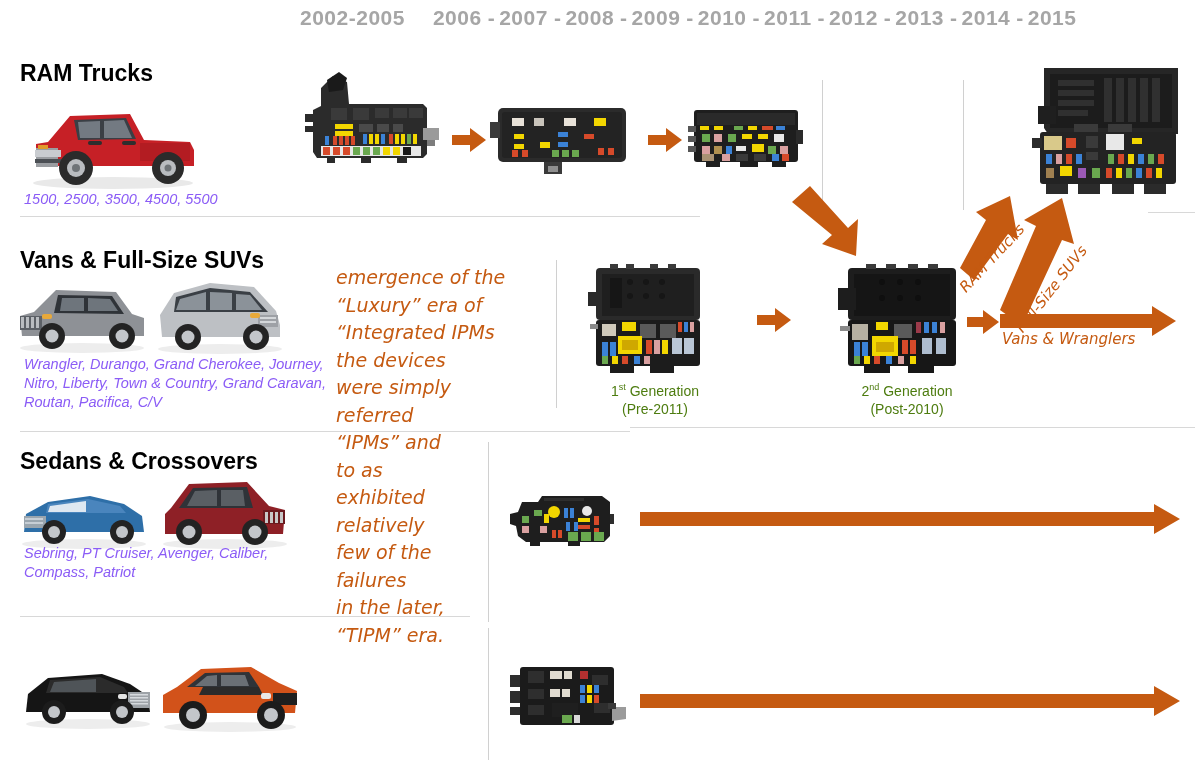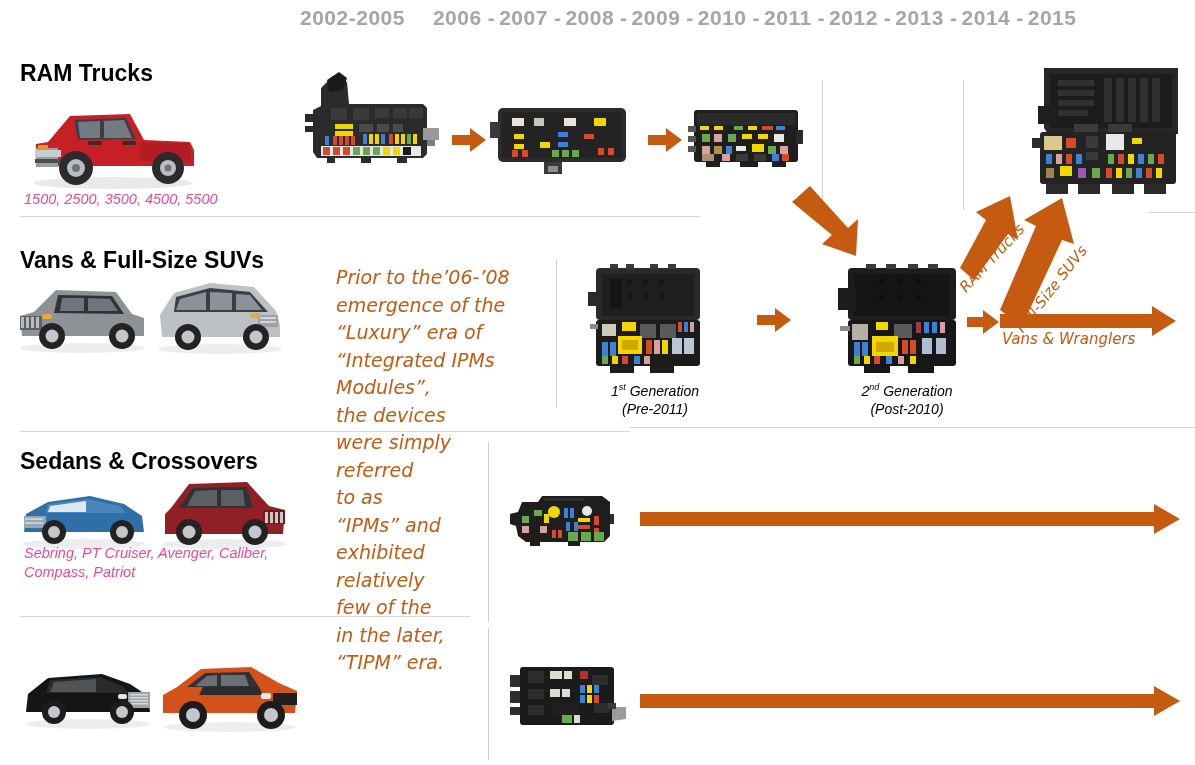--- a/index.html
+++ b/index.html
@@ -32,21 +32,21 @@
     font-weight: bold;
     font-size: 23px;
     color: #000000;
     white-space: nowrap;
   }
   .row-models {
     position: absolute;
     font-style: italic;
     font-size: 14.5px;
     line-height: 19px;
-    color: #ec4899;
+    color: #8b5cf6;
   }
 
   
   .divider {
     position: absolute;
     height: 1px;
     background: #d8d8d8;
   }
   .vrule {
     position: absolute;
@@ -72,24 +72,23 @@
     font-size: 19px;
     line-height: 27.5px;
     font-family: "DejaVu Sans", sans-serif;
   }
   .note div { white-space: nowrap; }
 
   
   .gen-cap {
     position: absolute;
     text-align: center;
-    font-style: italic;
     font-size: 14px;
     line-height: 18px;
-    color: #000000;
+    color: #4d7c0f;
     white-space: nowrap;
   }
   .gen-cap sup { font-size: 9px; vertical-align: super; }
 
   
   .arrow { position: absolute; }
   .arrow svg { display: block; overflow: visible; }
 
   .arrow-label {
     position: absolute;
@@ -380,35 +379,35 @@
           <rect x="110" y="46" width="16" height="2"></rect>
         </g>
       <rect x="100" y="38" width="10" height="5" rx="2" fill="#e8a93a"></rect>
       <circle cx="38" cy="62" r="13" fill="#232323"></circle>
       <circle cx="38" cy="62" r="6.5" fill="#c3c6ca"></circle>
       <circle cx="106" cy="62" r="13" fill="#232323"></circle>
       <circle cx="106" cy="62" r="6.5" fill="#c3c6ca"></circle>
     </svg>
   </div>
 
+  <div class="row-models" style="left:24px; top:355px; width:320px;">Wrangler, Durango, Grand Cherokee, Journey, Nitro, Liberty, Town &amp; Country, Grand Caravan, Routan, Pacifica, C/V</div>
 
   <div class="note">
-    <div>Prior to the’06-’08</div>
     <div>emergence of the</div>
     <div>“Luxury” era of</div>
     <div>“Integrated IPMs</div>
-    <div>Modules”,</div>
     <div>the devices</div>
     <div>were simply</div>
     <div>referred</div>
+    <div>“IPMs” and</div>
     <div>to as</div>
-    <div>“IPMs” and</div>
     <div>exhibited</div>
     <div>relatively</div>
     <div>few of the</div>
+    <div>failures</div>
     <div>in the later,</div>
     <div>“TIPM” era.</div>
   </div>
 
   <div class="vrule" style="left:556px; top:260px; height:148px;"></div>
   <div class="vrule" style="left:488px; top:442px; height:180px;"></div>
   <div class="vrule" style="left:488px; top:628px; height:132px;"></div>
 
   <div class="fuse" style="left:588px; top:262px;">
     <svg width="118" height="112" viewBox="0 0 118 112">

